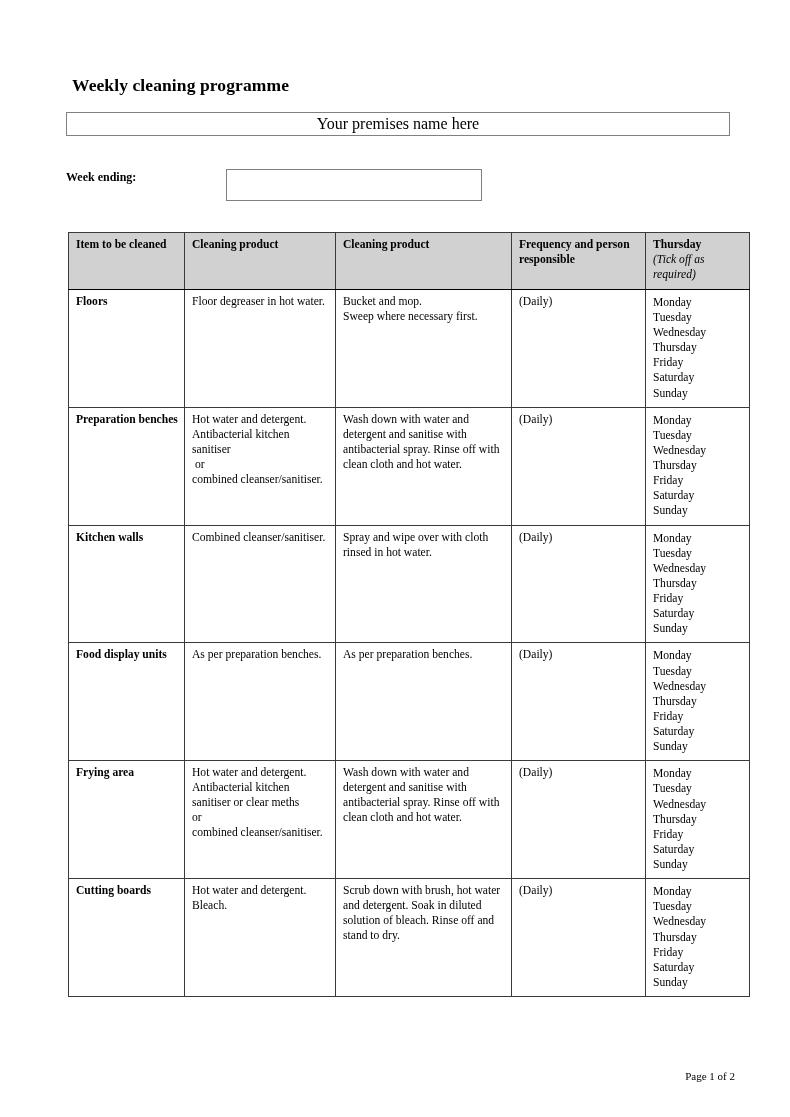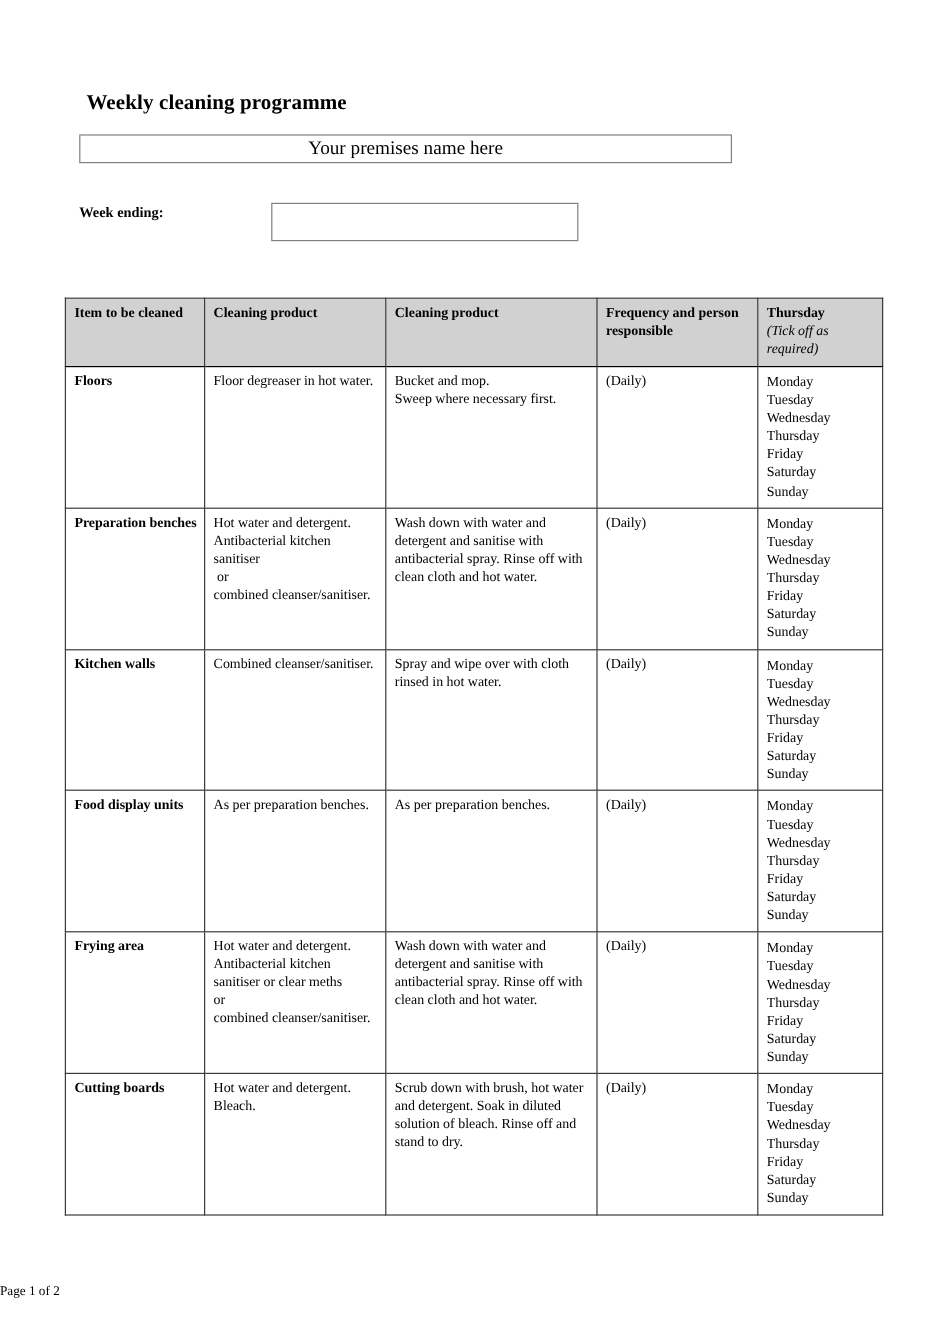--- a/index.html
+++ b/index.html
@@ -35,21 +35,21 @@
     line-height: 1.2;
     white-space: nowrap;
     font-family: Liberation Serif, serif;
   }
 
   
   .premises-box {
     position: absolute;
     left: 66px;
     top: 112px;
-    width: 544px;
+    width: 664px;
     height: 24px;
     border: 1px solid #808080;
     box-sizing: border-box;
     display: flex;
     align-items: center;
     justify-content: center;
     background: #ffffff;
   }
   .premises-text {
     font-size: 16px;
@@ -72,24 +72,23 @@
     width: 256px;
     height: 32px;
     border: 1px solid #808080;
     box-sizing: border-box;
     background: #ffffff;
   }
 
   
   .table-wrap {
     position: absolute;
-    left: 54px;
+    left: 68px;
     top: 232px;
     width: 681px;
-    margin-top: 16px;
   }
   table.cleaning {
     border-collapse: collapse;
     width: 681px;
     table-layout: fixed;
     border: 1.6px solid #000000;
   }
   table.cleaning td,
   table.cleaning th {
     border: 0.8px solid #3a3a3a;
@@ -135,20 +134,21 @@
   tbody tr:last-child {
     height: 102px;
   }
 
   
   .footer {
     position: absolute;
     left: 0;
     top: 1070px;
     width: 790px;
+    text-align: right;
     padding-right: 55px;
     box-sizing: border-box;
     font-size: 11px;
   }
 </style>
 </head>
 <body>
 
 <div class="page">
 

